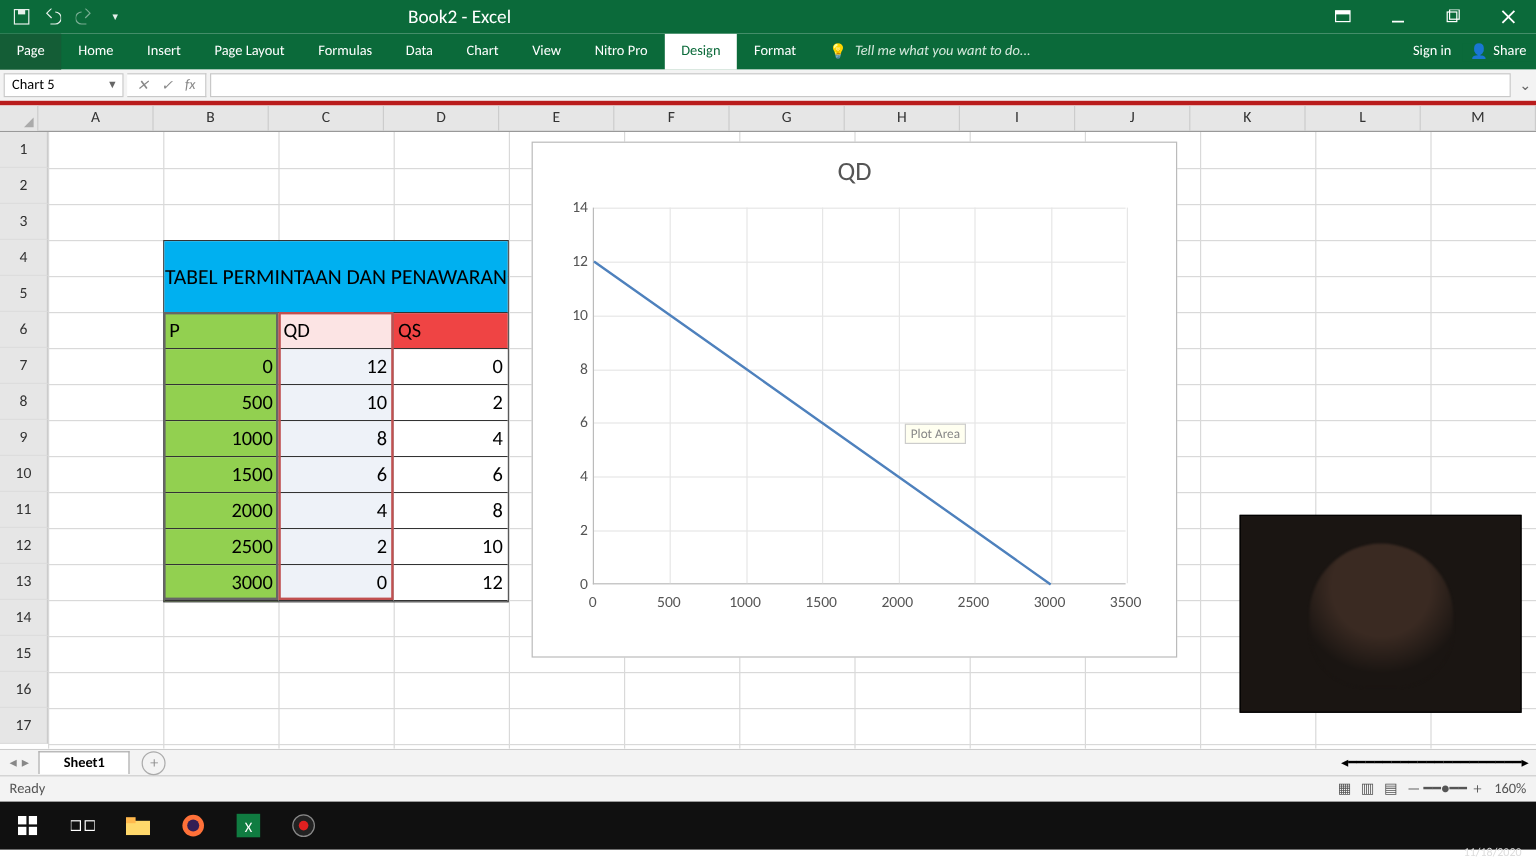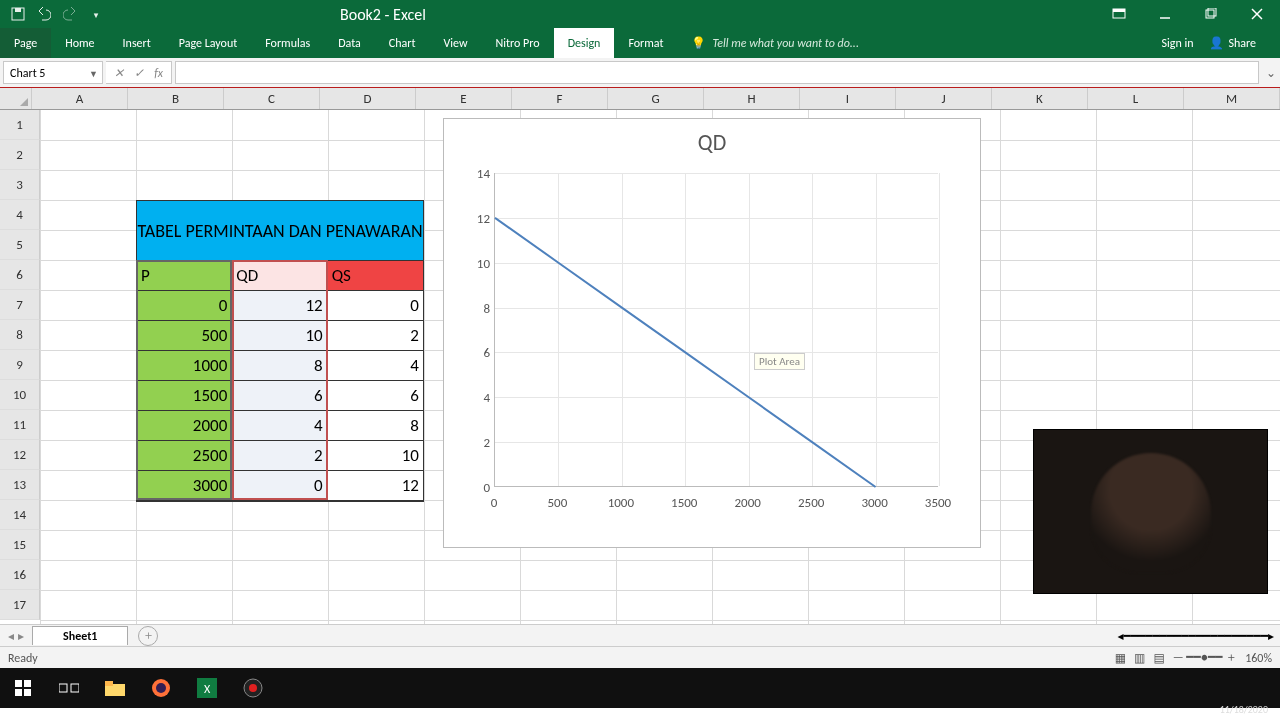--- a/index.html
+++ b/index.html
@@ -21,28 +21,28 @@
   .winbtns { margin-left: auto; display: flex; }
   .winbtn { width: 46px; height: 28px; display: flex; align-items: center; justify-content: center; }
 
   
   .tabs {
     height: 30px; background: #0b6a3a; display: flex; align-items: stretch; color: #fff; font-size: 12px;
   }
   .tabs .tab { padding: 0 14px; display: flex; align-items: center; cursor: default; }
   .tabs .file { background: #145d36; }
   .tabs .active { background: #fff; color: #0b6a3a; }
-  .tabs .right { margin-left: auto; display: flex; align-items: center; gap: 10px; padding-right: 18px; }
+  .tabs .right { margin-left: auto; display: flex; align-items: center; gap: 10px; padding-right: 2px; }
   .tabs .tell { color: #d6e9dd; font-style: italic; }
   .tellwrap { display: flex; align-items: center; gap: 6px; }
   .share { display:flex; align-items:center; gap:4px; padding:0 6px; background:#0b6a3a; }
 
   
   .namefx {
-    height: 30px; display: flex; align-items: stretch; border-bottom: 1px solid #b91c1c; font-size: 12px;
+    height: 30px; display: flex; align-items: stretch; border-bottom: 4px solid #b91c1c; font-size: 12px;
     background: #f3f3f3;
   }
   .namebox { width: 100px; border: 1px solid #c8c8c8; background:#fff; display:flex; align-items:center; padding:0 6px; margin:3px; position:relative;}
   .namebox .dd { position:absolute; right:4px; top:50%; transform:translateY(-50%); font-size:9px; color:#666;}
   .fxbtns { display:flex; align-items:center; gap:10px; padding:0 8px; color:#888; border:1px solid #c8c8c8; border-left:0; background:#fff; margin:3px 3px 3px 0;}
   .fxbtns span { font-style: italic; }
   .fxbar { flex:1; border:1px solid #c8c8c8; background:#fff; margin:3px 3px 3px 0; display:flex; align-items:center; padding:0 6px;}
   .fxexpand { width:18px; display:flex; align-items:center; justify-content:center; color:#666; }
 
   
@@ -105,21 +105,21 @@
   .xtick{ position:absolute; top: 376px; font-size:13px; color:#555; transform:translateX(-50%);}
   .plotarea-tip{
     position:absolute; left:310px; top:234px; font-size:11px; background:#fffff0; border:1px solid #ccc; padding:1px 4px; color:#888;
   }
 
   
   .sheettabs{
     height:22px; border-top:1px solid #ccc; display:flex; align-items:center; font-size:12px; background:#f3f3f3;
   }
   .sheettabs .nav{ display:flex; gap:4px; padding:0 8px; color:#888;}
-  .sheettabs .tabitem{ padding:2px 30px; background:#fff; border:1px solid #aaa; border-bottom:0; font-weight:600;}
+  .sheettabs .tabitem{ padding:2px 20px; background:#fff; border:1px solid #aaa; border-bottom:0; font-weight:600;}
   .sheettabs .add{ width:20px; height:20px; border:1px solid #aaa; border-radius:50%; margin-left:10px; display:flex; align-items:center; justify-content:center; color:#888;}
   .sheettabs .hscroll{ flex:1; display:flex; justify-content:flex-end; padding-right:6px;}
 
   
   .statusbar{
     height:22px; background:#f3f3f3; border-top:1px solid #ccc; display:flex; align-items:center; font-size:12px; color:#555; padding:0 8px;
   }
   .statusbar .right{ margin-left:auto; display:flex; align-items:center; gap:8px;}
 
   

